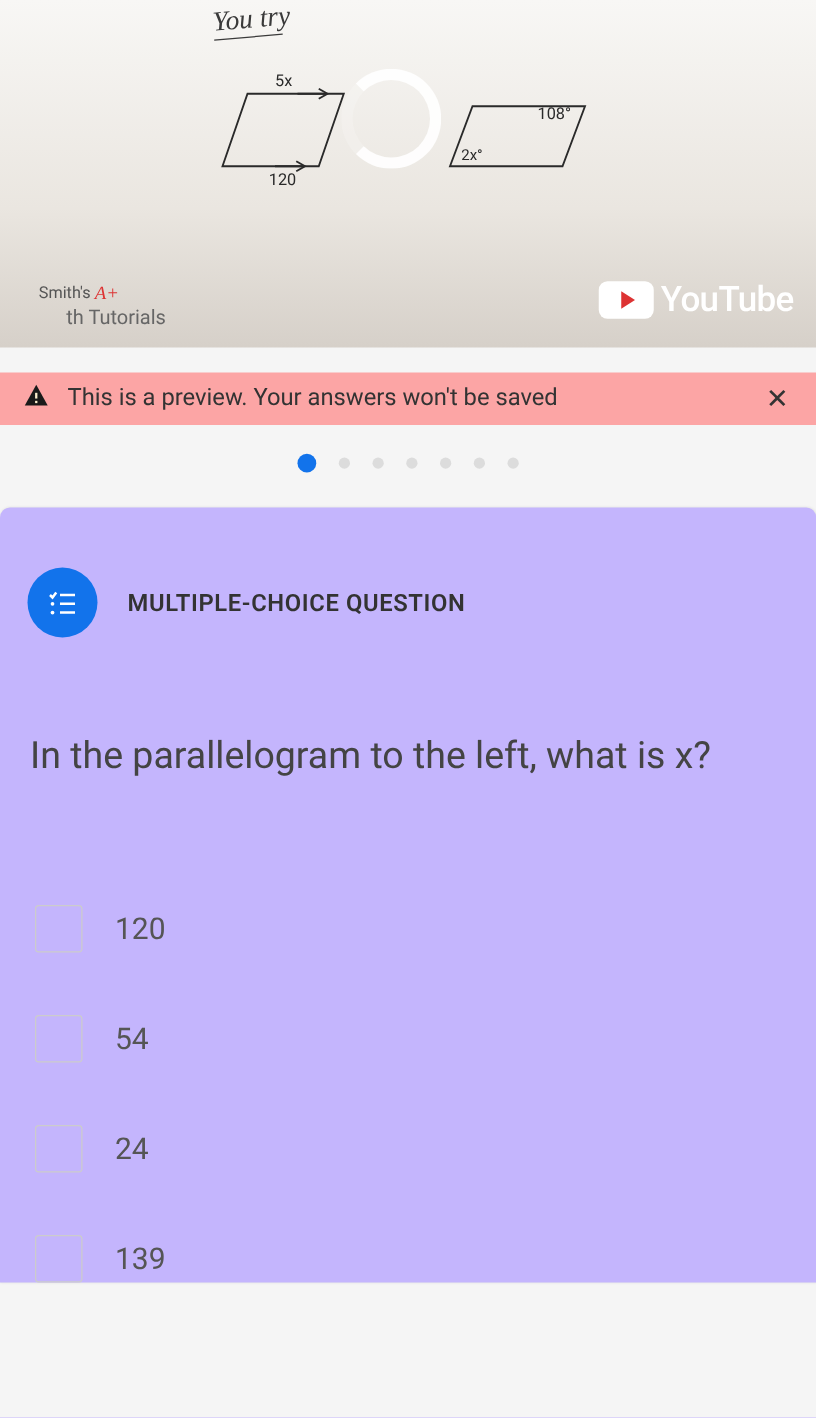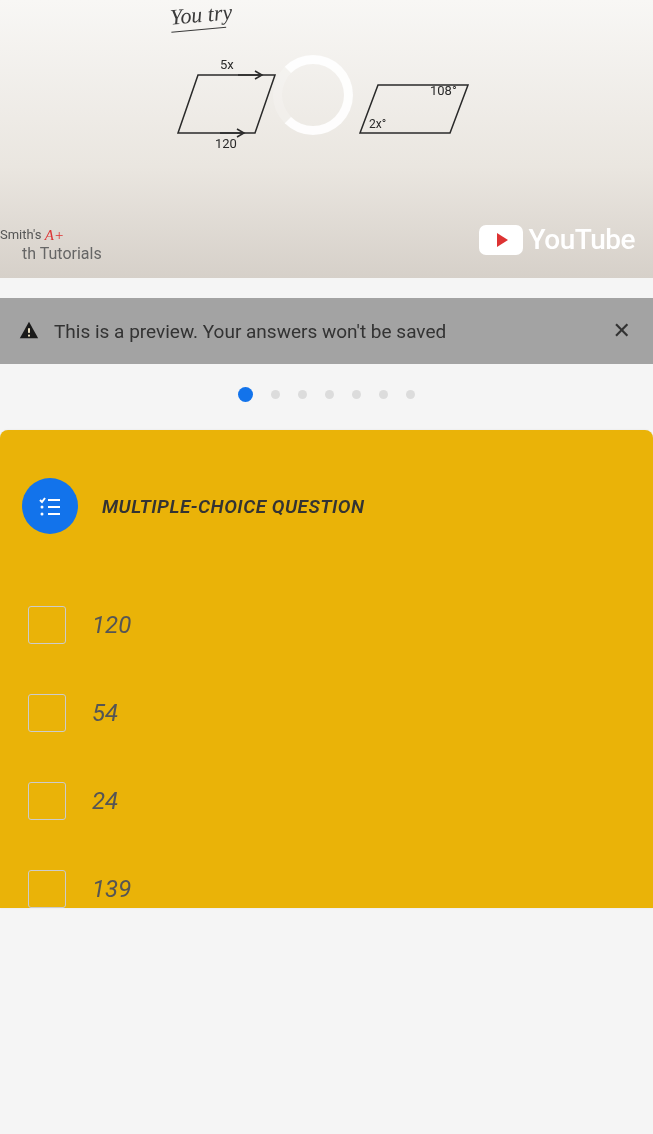--- a/index.html
+++ b/index.html
@@ -53,20 +53,21 @@
       border: 9px solid rgba(255,255,255,0.9);
       border-left-color: rgba(255,255,255,0.2);
       border-radius: 50%;
     }
     .branding {
       position: absolute;
       bottom: 15px;
       left: 0;
       font-size: 14px;
       color: #555;
+      padding-left: 31px;
     }
     .branding .line1 {
       font-size: 13px;
     }
     .branding .aplus {
       color: #d33;
       font-style: italic;
       font-family: cursive;
       font-size: 15px;
       vertical-align: top;
@@ -102,23 +103,23 @@
       margin-left: 3px;
     }
     .youtube-text {
       color: #fff;
       font-size: 28px;
       font-weight: 500;
       letter-spacing: -0.5px;
     }
     .alert-bar {
       display: flex;
-      align-items: center;
-      background: #a3a3a3;
-      padding: 20px 18px;
+      align-items: flex-start;
+      background: #fca5a5;
+      padding: 8px 18px;
       margin: 20px 0 12px;
       gap: 14px;
     }
     .alert-icon {
       width: 22px;
       height: 22px;
       flex-shrink: 0;
     }
     .alert-text {
       flex: 1;
@@ -145,25 +146,24 @@
       border-radius: 50%;
       background: #dcdcdc;
     }
     .dot.active {
       width: 15px;
       height: 15px;
       background: #1273eb;
       margin-top: -3px;
     }
     .question-card {
-      background: #eab308;
+      background: #c4b5fd;
       border-radius: 8px 8px 0 0;
       padding: 48px 22px 0;
       box-shadow: 0 0 2px rgba(0,0,0,0.08);
-      font-style: italic;
     }
     .question-header {
       display: flex;
       align-items: center;
       gap: 24px;
       margin-bottom: 72px;
     }
     .question-header-icon {
       width: 56px;
       height: 56px;
@@ -278,20 +278,21 @@
           <circle cx="4" cy="13" r="1.5"></circle>
           <rect x="10" y="12" width="12" height="2"></rect>
           <circle cx="4" cy="20" r="1.5"></circle>
           <rect x="10" y="19" width="12" height="2"></rect>
         </g>
       </svg>
     </div>
     <div class="question-type-label">MULTIPLE-CHOICE QUESTION</div>
   </div>
 
+  <div class="question-text">In the parallelogram to the left, what is x?</div>
 
   <div>
       <div class="option-row">
         <div class="option-checkbox"></div>
         <div class="option-label">120</div>
       </div>
       <div class="option-row">
         <div class="option-checkbox"></div>
         <div class="option-label">54</div>
       </div>

